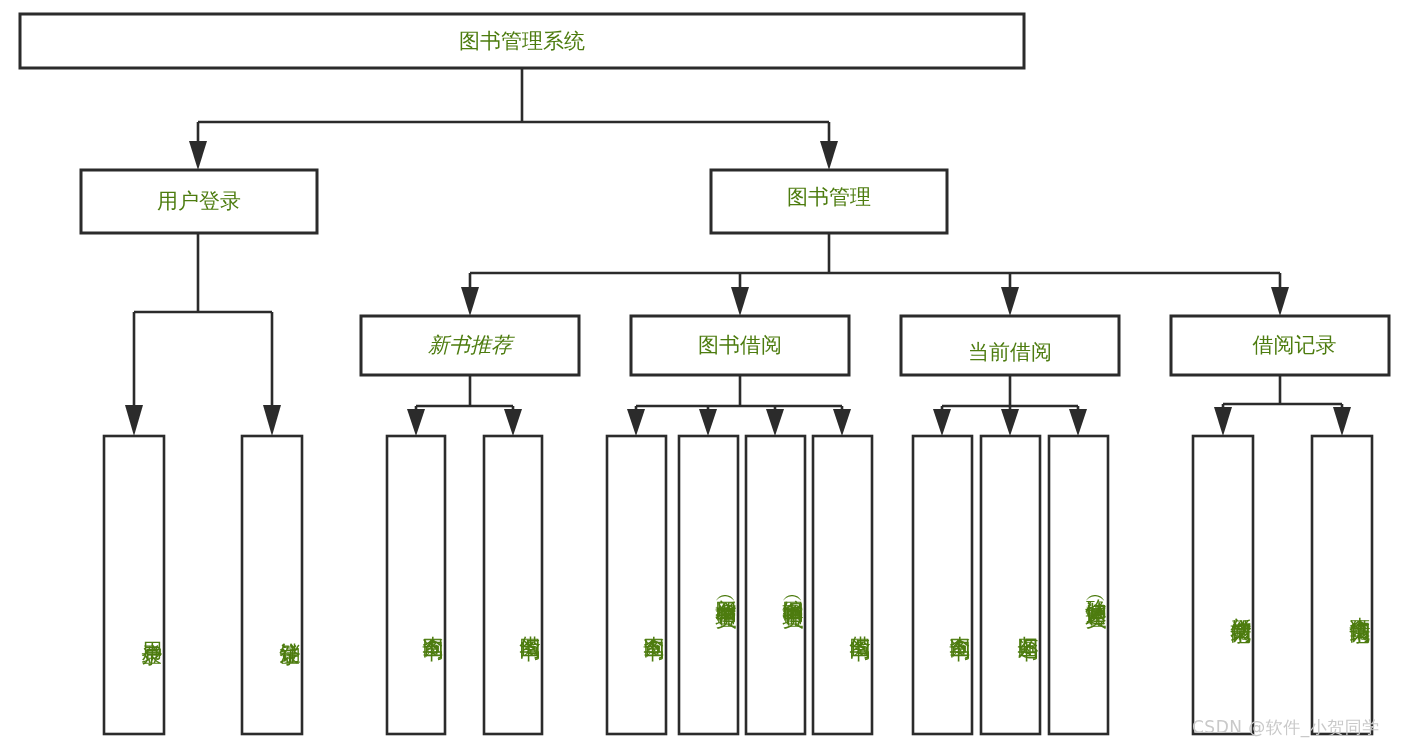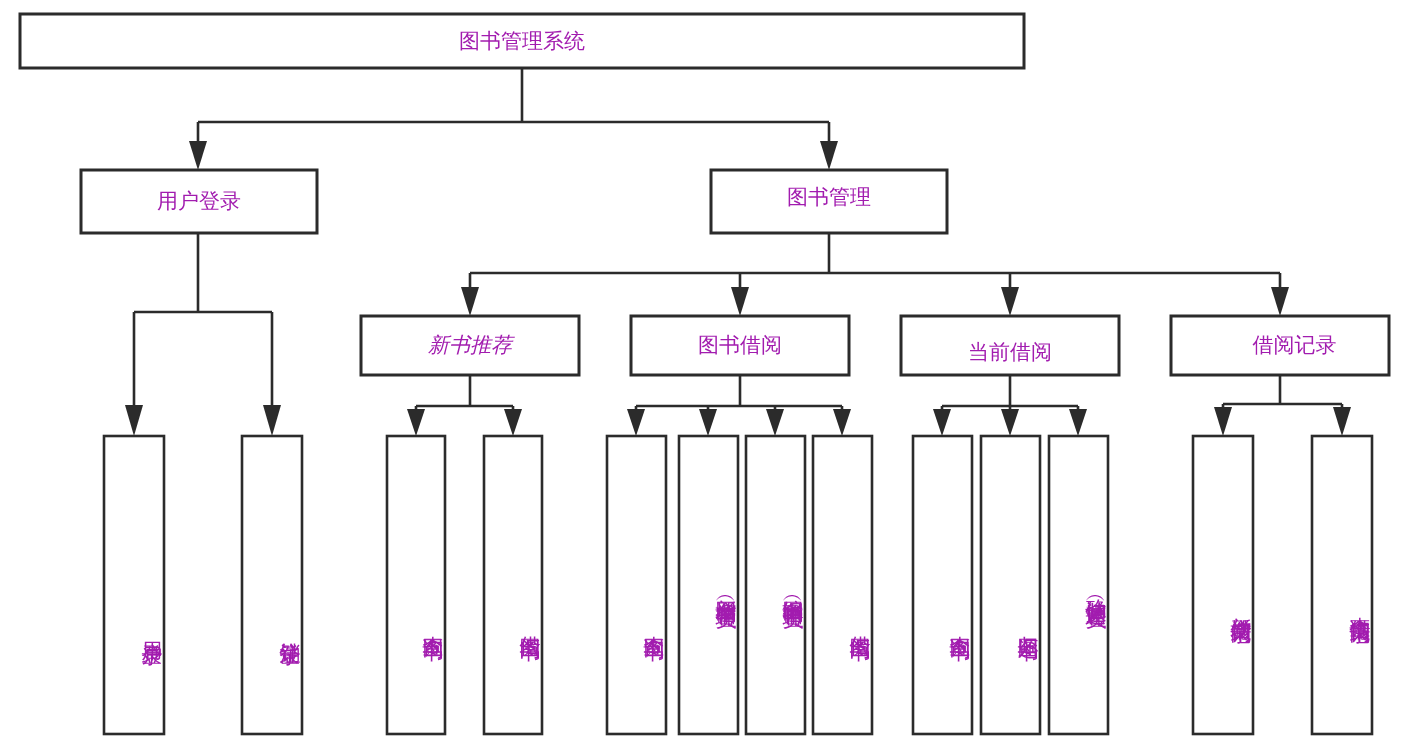--- a/index.html
+++ b/index.html
@@ -41,21 +41,21 @@
     stroke-width: 2.6;
     fill: none;
     stroke-linecap: butt;
   }
   .arrow-head {
     fill: #2b2b2b;
     stroke: none;
   }
   .node-label {
     position: absolute;
-    color: #a21caf;
+    color: #4d7c0f;
     font-size: 21px;
     line-height: 1.05;
     display: flex;
     align-items: center;
     justify-content: center;
     text-align: center;
     letter-spacing: 0px;
     white-space: nowrap;
     pointer-events: none;
   }
@@ -211,14 +211,15 @@
   <div class="node-label vertical" style="left:746px; top:441px; width:59px; height:293px;">编辑图书（管理员）</div>
   <div class="node-label vertical" style="left:813px; top:508px; width:59px; height:226px;">借阅图书</div>
 
   <div class="node-label vertical" style="left:913px; top:508px; width:59px; height:226px;">查询图书</div>
   <div class="node-label vertical" style="left:981px; top:508px; width:59px; height:226px;">归还图书</div>
   <div class="node-label vertical" style="left:1049px; top:441px; width:59px; height:293px;">确认归还（管理员）</div>
 
   <div class="node-label vertical" style="left:1193px; top:472px; width:60px; height:262px;">新增借阅记录</div>
   <div class="node-label vertical" style="left:1312px; top:472px; width:60px; height:262px;">查询借阅记录</div>
 
+  <div class="watermark" style="left:1192px; top:716px;">CSDN @软件_小贺同学</div>
 
 </div>
 
 </body></html>

